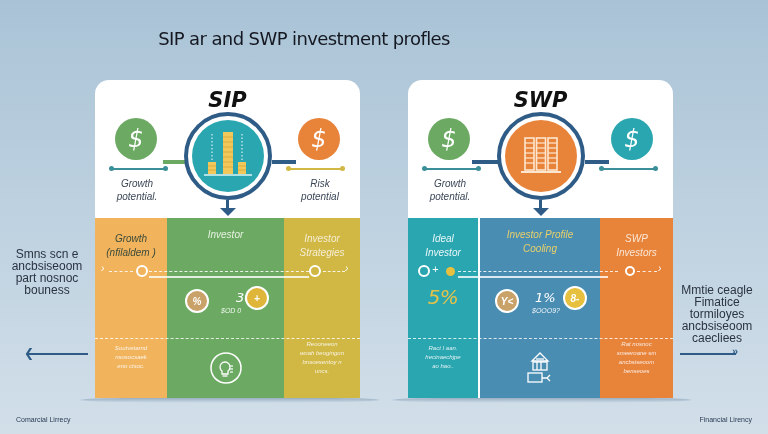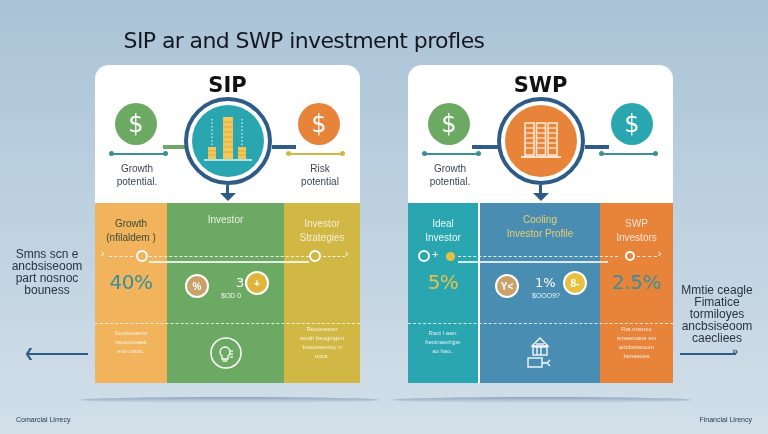--- a/index.html
+++ b/index.html
@@ -5,26 +5,26 @@
   * { box-sizing: border-box; margin: 0; padding: 0; }
   html, body { width: 768px; height: 434px; overflow: hidden; }
   body {
     position: relative;
     font-family: "Liberation Sans", sans-serif;
     background: linear-gradient(180deg, #a9c3d6 0%, #bcd0df 45%, #d2dfe9 100%);
     color: #1a1f2b;
   }
   .page-title {
     position: absolute; left: 0; top: 28px; width: 608px;
-    text-align: center; font-size: 22px; font-weight: 400;
+    text-align: center; font-size: 18px; font-weight: 400;
     font-family: "DejaVu Sans", sans-serif; letter-spacing: -0.6px;
     color: #151821;
   }
   .card {
-    position: absolute; top: 65px; width: 265px; height: 318px;
+    position: absolute; top: 80px; width: 265px; height: 318px; font-style: italic;
   }
   .card.sip { left: 95px; }
   .card.swp { left: 408px; }
   .card-shadow {
     position: absolute; top: 397px; height: 6px; width: 300px;
     background: linear-gradient(180deg, #8fa6bb, rgba(160,180,200,0));
     border-radius: 50%;
   }
   .card-top {
     position: absolute; left: 0; top: 0; width: 265px; height: 138px;
@@ -214,21 +214,20 @@
     <div class="hub-arrow"></div>
   </div>
 
   <div class="columns">
 
     <div class="col" style="width:72px;background:#f1b35c;">
       <div class="col-head" style="color:#3a4a3a;">
         <div>Growth</div>
         <div>(nfilaldem )</div>
       </div>
-      <div class="col-value" style="color:#3a8f99;">40%</div>
       <div class="col-desc">
         <div>Soutvetarnd</div>
         <div>nsosocsaek</div>
         <div>eno ctsoc.</div>
       </div>
     </div>
 
     <div class="col" style="width:117px;background:#6caa63;">
       <div class="col-head" style="top:10px;color:#e7f2e3;">
         <div>Investor</div>
@@ -334,22 +333,22 @@
       <div class="col-value" style="color:#e3c24a;">5%</div>
       <div class="col-desc">
         <div>Ract I aan.</div>
         <div>hecinaechjpe</div>
         <div>ao hao..</div>
       </div>
     </div>
 
     <div class="col" style="width:120px;background:#4a8db3;">
       <div class="col-head" style="top:10px;color:#e8d06a;">
+        <div>Investor Profile</div>
         <div>Cooling</div>
-        <div>Investor Profile</div>
       </div>
       <div class="badge" style="left:15px;top:71px;background:#c9a26a;">Y&lt;</div>
       <div class="mid-num" style="left:55px;top:72px;">1%</div>
       <div class="mid-sub" style="left:52px;top:89px;">$OOO9?</div>
       <div class="badge" style="left:83px;top:68px;background:#e6c03e;">8-</div>
       <div class="center-icon">
         <svg width="32" height="36" viewBox="0 0 32 36">
           <g fill="none" stroke="#fff" stroke-width="1.3">
             <path d="M8 10 L16 2 L24 10 Z"></path>
             <line x1="12" y1="8" x2="20" y2="8"></line>
@@ -361,21 +360,20 @@
           </g>
         </svg>
       </div>
     </div>
 
     <div class="col" style="width:73px;background:#e8833a;">
       <div class="col-head" style="color:#fbe7d6;">
         <div>SWP</div>
         <div>Investors</div>
       </div>
-      <div class="col-value" style="color:#3a8f99;">2.5%</div>
       <div class="col-desc" style="top:122px;">
         <div>Rat nosnoc</div>
         <div>smeeroane sm</div>
         <div>ancbsiseoom</div>
         <div>benseoes</div>
       </div>
     </div>
 
     <div class="node" style="left:10px;"></div>
     <div style="position:absolute;left:24px;top:45px;color:#fff;font-size:11px;">+</div>

